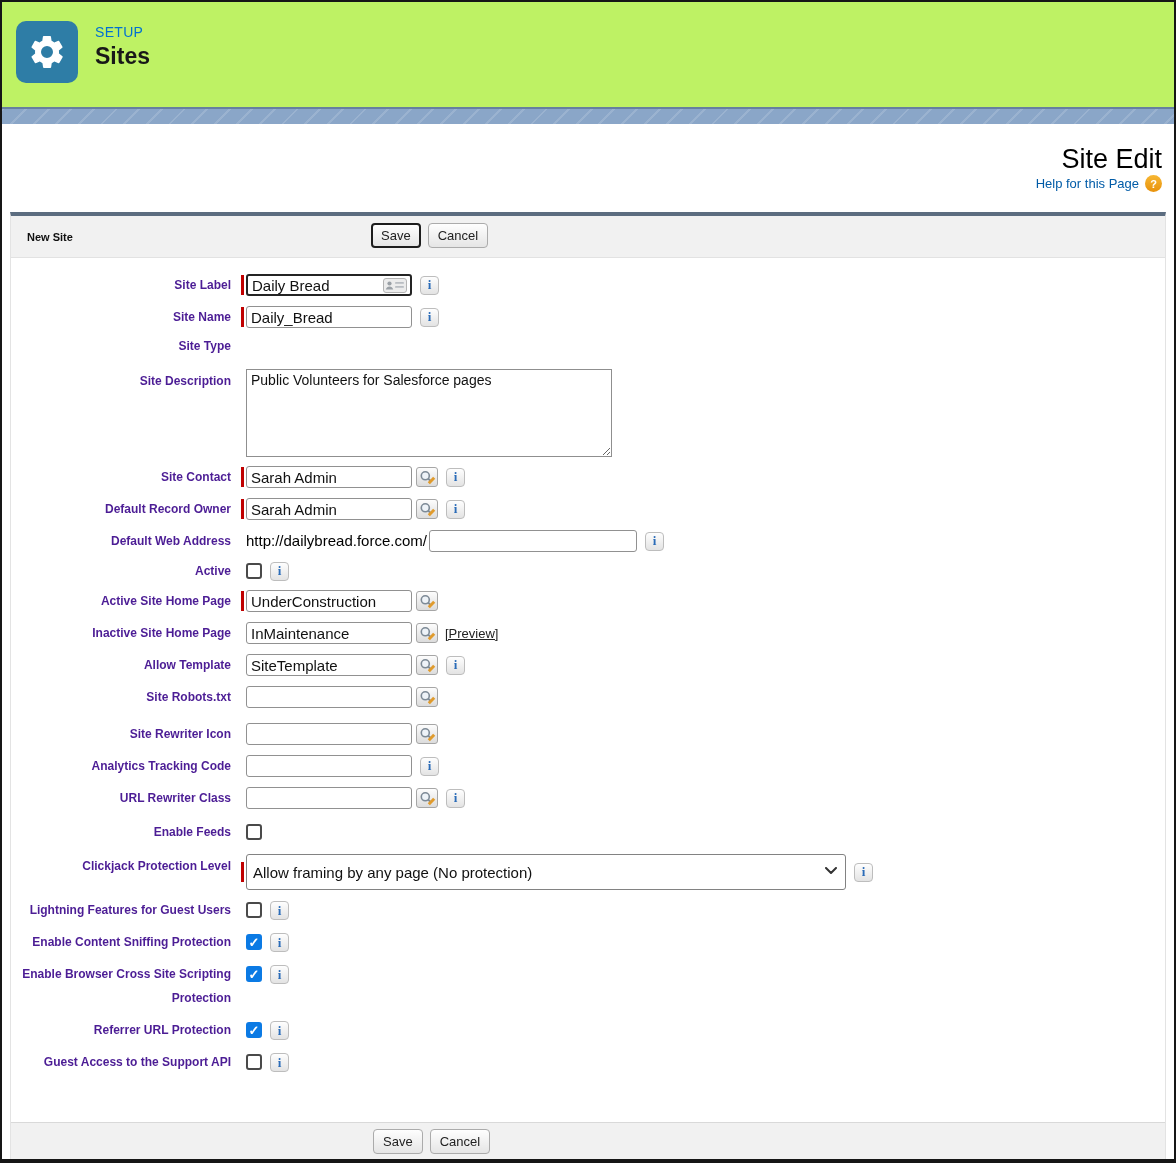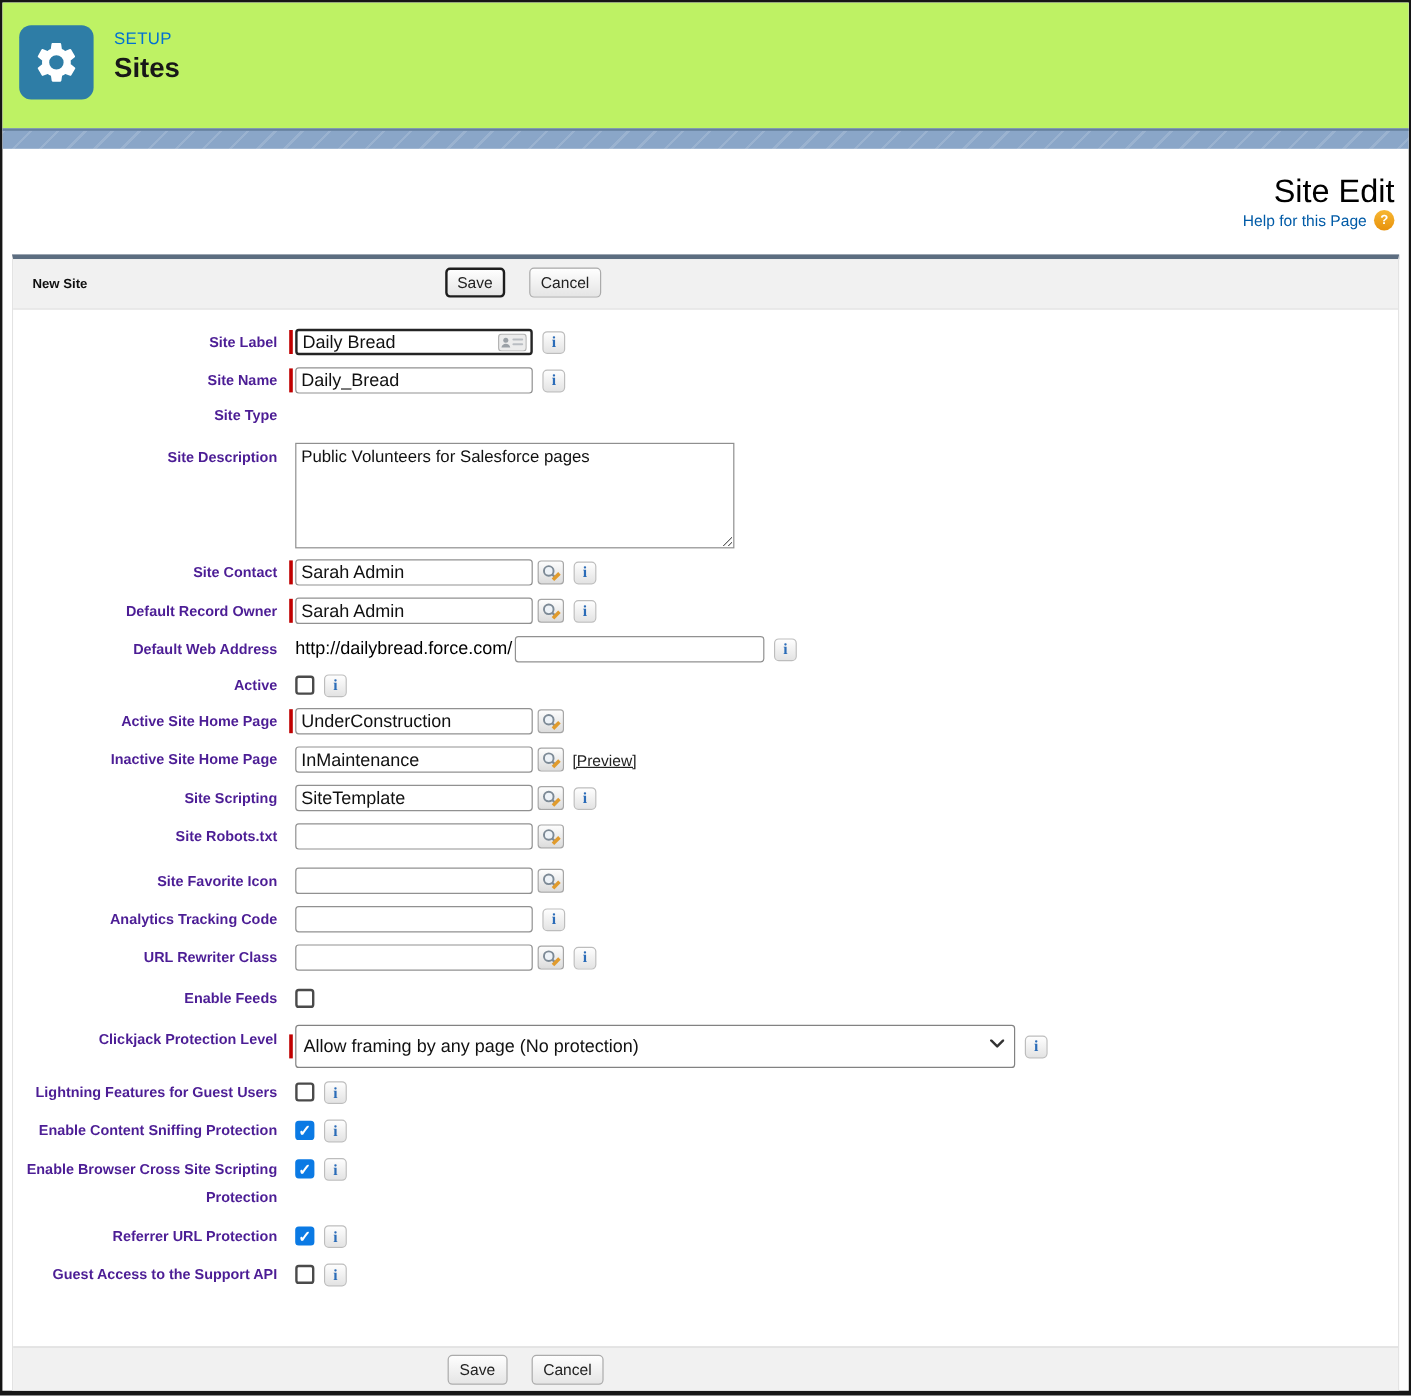--- a/index.html
+++ b/index.html
@@ -26,33 +26,33 @@
   .page-title { font-size:27px; font-weight:400; color:#000; }
   .help-wrap { display:flex; align-items:center; gap:6px; padding-bottom:4px; }
   .help-link { color:#015ba7; font-size:13px; text-decoration:none; }
   .help-q { width:17px; height:17px; border-radius:50%; background:linear-gradient(#f7b733,#e8920c);
     color:#fff; font-size:11px; font-weight:bold; display:flex; align-items:center; justify-content:center; }
   
   .section { margin:0 8px; border:1px solid #e3e3e3; border-top:4px solid #5c6d80; }
   .section-header { background:#f1f1f1; height:42px; position:relative; display:flex; align-items:center;
     border-bottom:1px solid #e2e2e2; padding-left:16px; }
   .section-title { font-size:11px; font-weight:bold; color:#101010; }
-  .btn-row { position:absolute; left:360px; top:7px; display:flex; gap:20px; }
+  .btn-row { position:absolute; left:360px; top:7px; display:flex; gap:7px; }
   .btn { font-family:"Liberation Sans",sans-serif; font-size:13px; color:#222; padding:4px 9px;
     background:linear-gradient(#fefefe,#e5e5e5); border:1px solid #ababab; border-radius:4px; cursor:pointer; }
   .btn.primary-focus { border:2px solid #1d1d1d; padding:3px 8px; }
   
   .form { background:#fff; padding:15px 0 40px 0; }
   .row { display:flex; align-items:flex-start; margin-bottom:8px; }
   .lbl { width:220px; text-align:right; font-size:12px; font-weight:bold; color:#4c1d95; line-height:24px; flex-shrink:0; }
   .val { margin-left:10px; display:flex; align-items:center; min-height:24px; }
   .val.top { align-items:flex-start; }
   .reqbar { width:3px; height:20px; background:#c00000; margin-right:2px; flex-shrink:0; }
   .reqspace { width:5px; flex-shrink:0; }
-  input[type=text] { width:198px; height:22px; border:1px solid #919191; border-radius:3px;
+  input[type=text] { width:166px; height:22px; border:1px solid #919191; border-radius:3px;
     font-family:"Liberation Sans",sans-serif; font-size:15px; padding:0 4px; color:#111; background:#fff; }
   .focused-wrap { position:relative; }
   .focused-wrap input { border:2px solid #242424; padding-right:30px; }
   .autofill-ic { position:absolute; right:5px; top:4px; }
   textarea { width:366px; height:88px; border:1px solid #8f8f8f; font-family:"Liberation Sans",sans-serif;
     font-size:14px; padding:2px 4px; color:#111; resize:both; }
   .prefix { font-size:15px; color:#000; line-height:24px; margin-right:2px; }
   .lookup-btn { width:22px; height:20px; margin-left:4px; border:1px solid #a6a6a6; border-radius:3px;
     background:linear-gradient(#fdfdfd,#dcdcdc); display:flex; align-items:center; justify-content:center; cursor:pointer; padding:0; }
   .info-btn { width:19px; height:19px; margin-left:8px; border:1px solid #bdbdbd; border-radius:4px;
@@ -226,21 +226,21 @@
               <circle cx="6.3" cy="5.8" r="4" fill="#eef3f8" stroke="#7d8a96" stroke-width="1.6"></circle>
               <line x1="9.2" y1="8.7" x2="11.6" y2="11" stroke="#7d8a96" stroke-width="1.8"></line>
               <line x1="9.8" y1="13.2" x2="15.2" y2="7.8" stroke="#e09b2d" stroke-width="3"></line>
             </svg>
         </button>
         <a class="preview-link" href="#">[Preview]</a>
       </div>
     </div>
 
     <div class="row">
-      <div class="lbl">Site Scripting</div>
+      <div class="lbl">Allow Template</div>
       <div class="val">
         <span class="reqspace"></span>
         <input type="text" value="SiteTemplate" style="">
         <button class="lookup-btn">
           <svg width="17" height="15" viewBox="0 0 17 15">
               <circle cx="6.3" cy="5.8" r="4" fill="#eef3f8" stroke="#7d8a96" stroke-width="1.6"></circle>
               <line x1="9.2" y1="8.7" x2="11.6" y2="11" stroke="#7d8a96" stroke-width="1.8"></line>
               <line x1="9.8" y1="13.2" x2="15.2" y2="7.8" stroke="#e09b2d" stroke-width="3"></line>
             </svg>
         </button>
@@ -257,21 +257,21 @@
           <svg width="17" height="15" viewBox="0 0 17 15">
               <circle cx="6.3" cy="5.8" r="4" fill="#eef3f8" stroke="#7d8a96" stroke-width="1.6"></circle>
               <line x1="9.2" y1="8.7" x2="11.6" y2="11" stroke="#7d8a96" stroke-width="1.8"></line>
               <line x1="9.8" y1="13.2" x2="15.2" y2="7.8" stroke="#e09b2d" stroke-width="3"></line>
             </svg>
         </button>
       </div>
     </div>
 
     <div class="row" style="margin-top:13px">
-      <div class="lbl">Site Favorite Icon</div>
+      <div class="lbl">Site Rewriter Icon</div>
       <div class="val">
         <span class="reqspace"></span>
         <input type="text" value="" style="">
         <button class="lookup-btn">
           <svg width="17" height="15" viewBox="0 0 17 15">
               <circle cx="6.3" cy="5.8" r="4" fill="#eef3f8" stroke="#7d8a96" stroke-width="1.6"></circle>
               <line x1="9.2" y1="8.7" x2="11.6" y2="11" stroke="#7d8a96" stroke-width="1.8"></line>
               <line x1="9.8" y1="13.2" x2="15.2" y2="7.8" stroke="#e09b2d" stroke-width="3"></line>
             </svg>
         </button>

